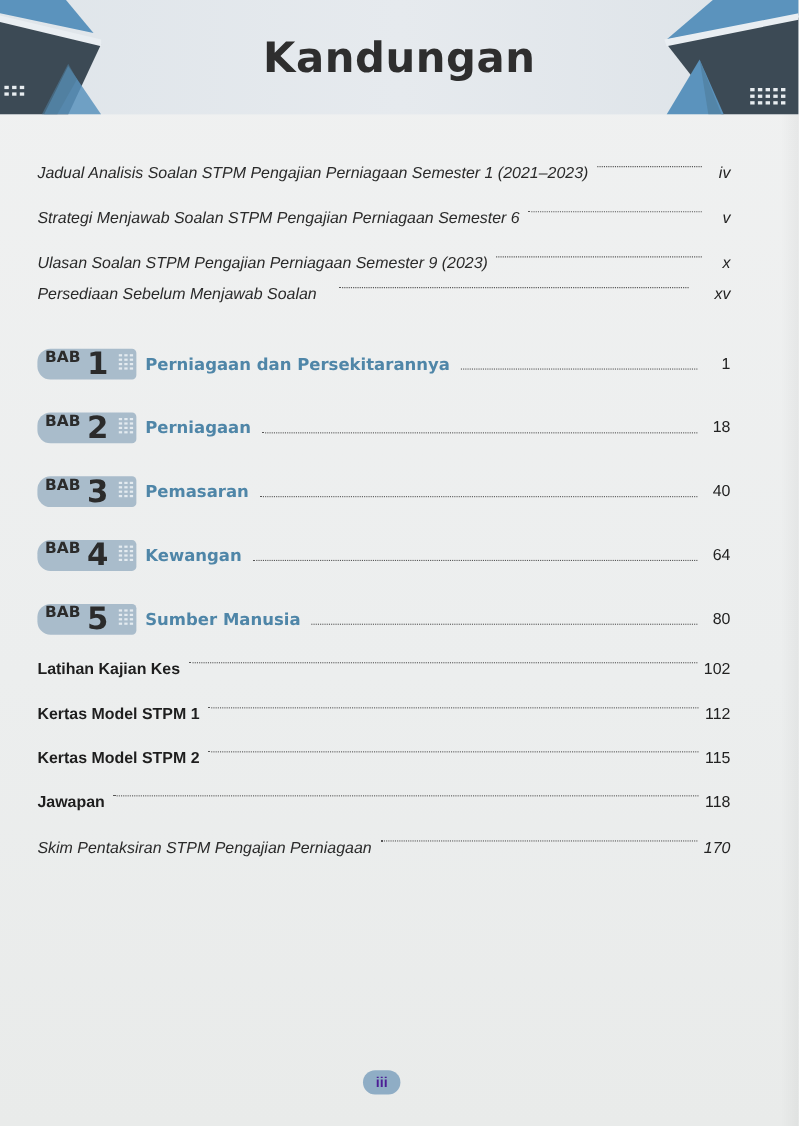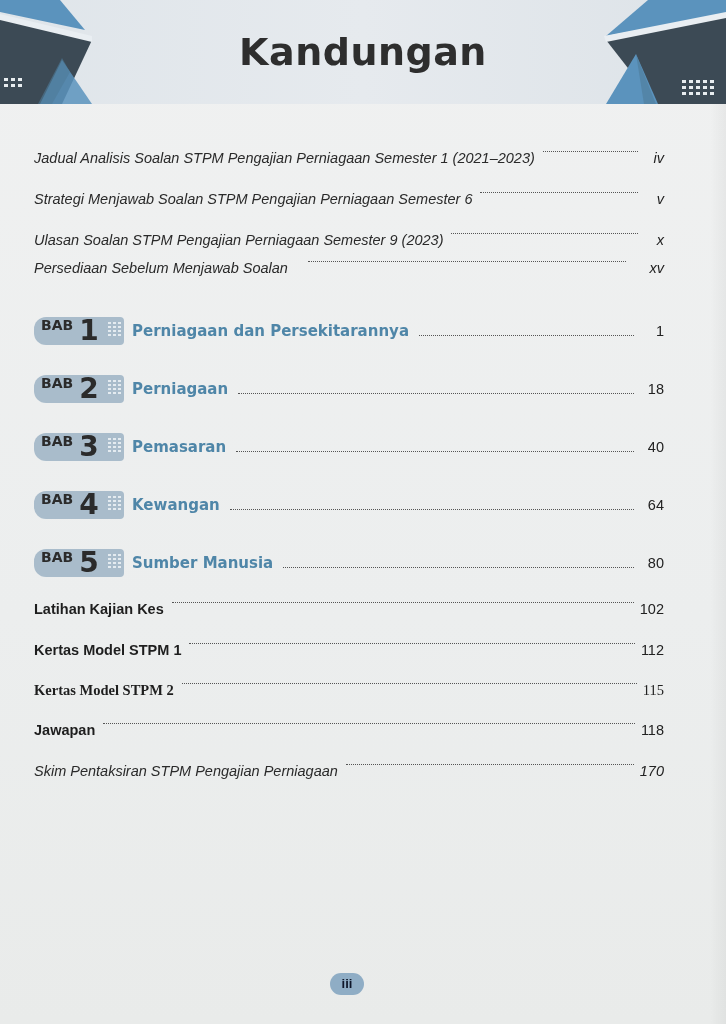--- a/index.html
+++ b/index.html
@@ -69,21 +69,21 @@
       color: #4f86a8; margin-left: 8px; white-space: nowrap;
     }
     .chapter-row .leader {
       flex: 1; border-bottom: 1px dotted #555; margin: 0 8px 0 10px; height: 1px;
       align-self: center; transform: translateY(4px);
     }
     .chapter-row .pg { font-size: 14.5px; color: #222; min-width: 22px; text-align: right; }
 
     .page-number {
       position: absolute; left: 330px; top: 973px; width: 34px; height: 22px;
-      border-radius: 11px; background: #8fadc5; color: #0f172a;
+      border-radius: 11px; background: #8fadc5; color: #4c1d95;
       font-size: 13px; font-weight: bold; text-align: center; line-height: 22px;
     }
     .edge-shadow {
       position: absolute; right: 0; top: 104px; width: 16px; height: 920px;
       background: linear-gradient(90deg, rgba(0,0,0,0) 0%, rgba(0,0,0,0.04) 100%);
     }
   </style>
 </head>
 <body>
 
@@ -280,21 +280,21 @@
     <div class="toc-row" style="top:601px;">
       <span class="label bold">Latihan Kajian Kes</span>
       <span class="leader"></span>
       <span class="pg">102</span>
     </div>
     <div class="toc-row" style="top:642px;">
       <span class="label bold">Kertas Model STPM 1</span>
       <span class="leader"></span>
       <span class="pg">112</span>
     </div>
-    <div class="toc-row" style="top:682px;font-family:Liberation Serif, serif;">
+    <div class="toc-row" style="top:682px;">
       <span class="label bold">Kertas Model STPM 2</span>
       <span class="leader"></span>
       <span class="pg">115</span>
     </div>
     <div class="toc-row" style="top:722px;">
       <span class="label bold">Jawapan</span>
       <span class="leader"></span>
       <span class="pg">118</span>
     </div>
 

